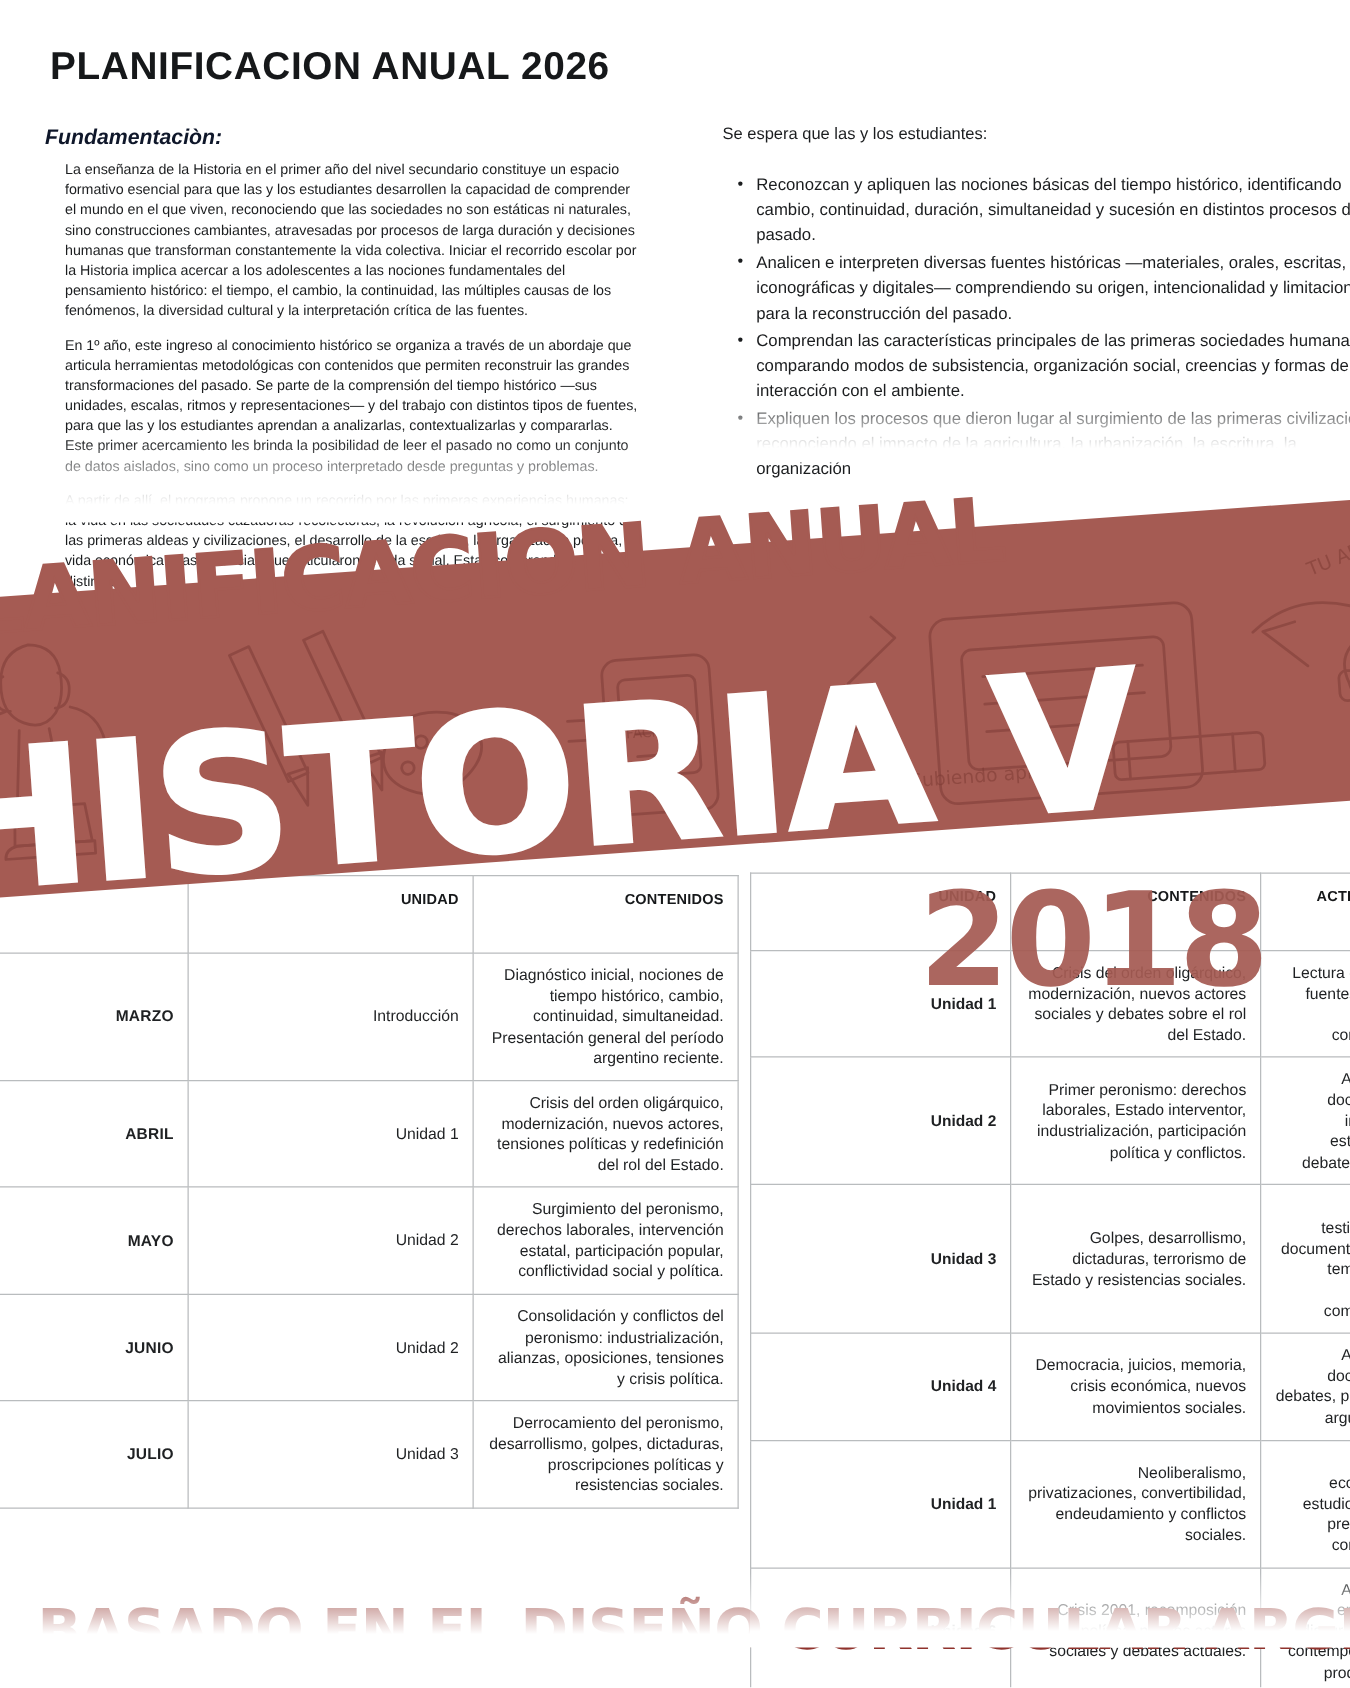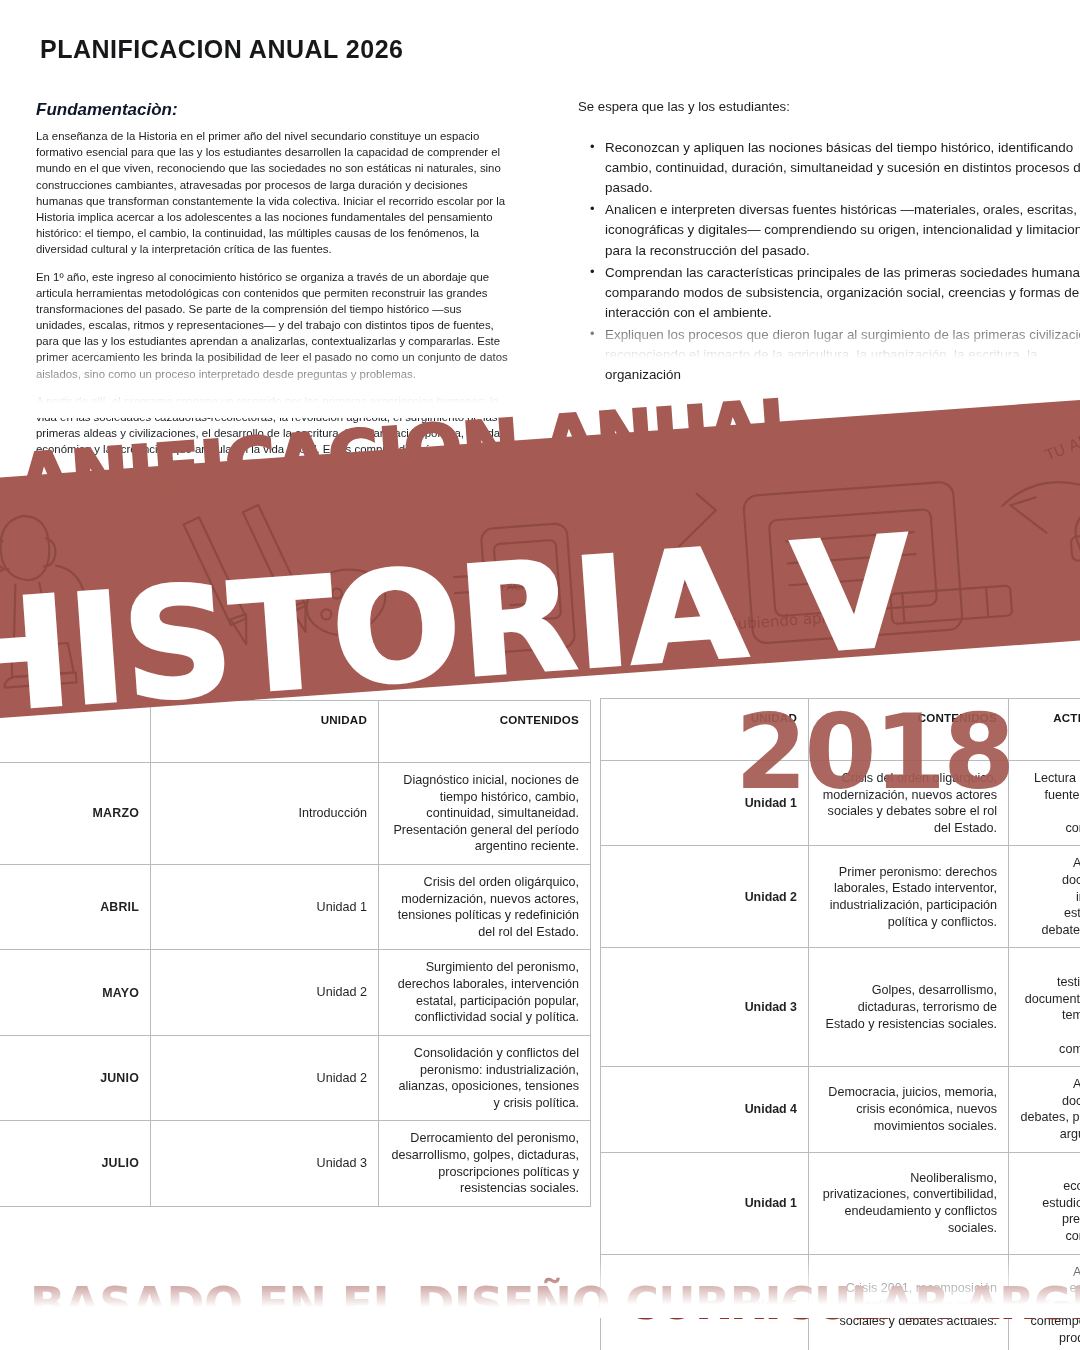--- a/index.html
+++ b/index.html
@@ -10,26 +10,26 @@
 
   
   .doc { position:absolute; background:#fff; }
 
   
   .sheet-left { left:0; top:0; width:572px; height:1330px; }
   .sheet-right { left:572px; top:0; width:508px; height:1330px; }
 
   .h1-title {
     font-weight:bold; color:#16181a; letter-spacing:.5px;
-    font-size:25px; line-height:1.1;
+    font-size:31px; line-height:1.1;
   }
   .h2-sub { font-weight:bold; color:#0f172a; font-size:17px;font-style:italic; }
 
   .body-p {
-    font-size:11.4px; line-height:1.42; color:#1b1d1f; text-align:left;
+    font-size:11.4px; line-height:1.42; color:#1b1d1f; text-align:left;margin-left:16px;
   }
   .body-p + .body-p { margin-top:11px; }
 
   .intro-line { font-size:13.2px; color:#1b1d1f; line-height:1.5; }
   .bullets { list-style:none; }
   .bullets li {
     font-size:13.4px; line-height:1.5; color:#1b1d1f;
     position:relative; padding-left:19px; margin-bottom:2px;
   }
   .bullets li:before {

